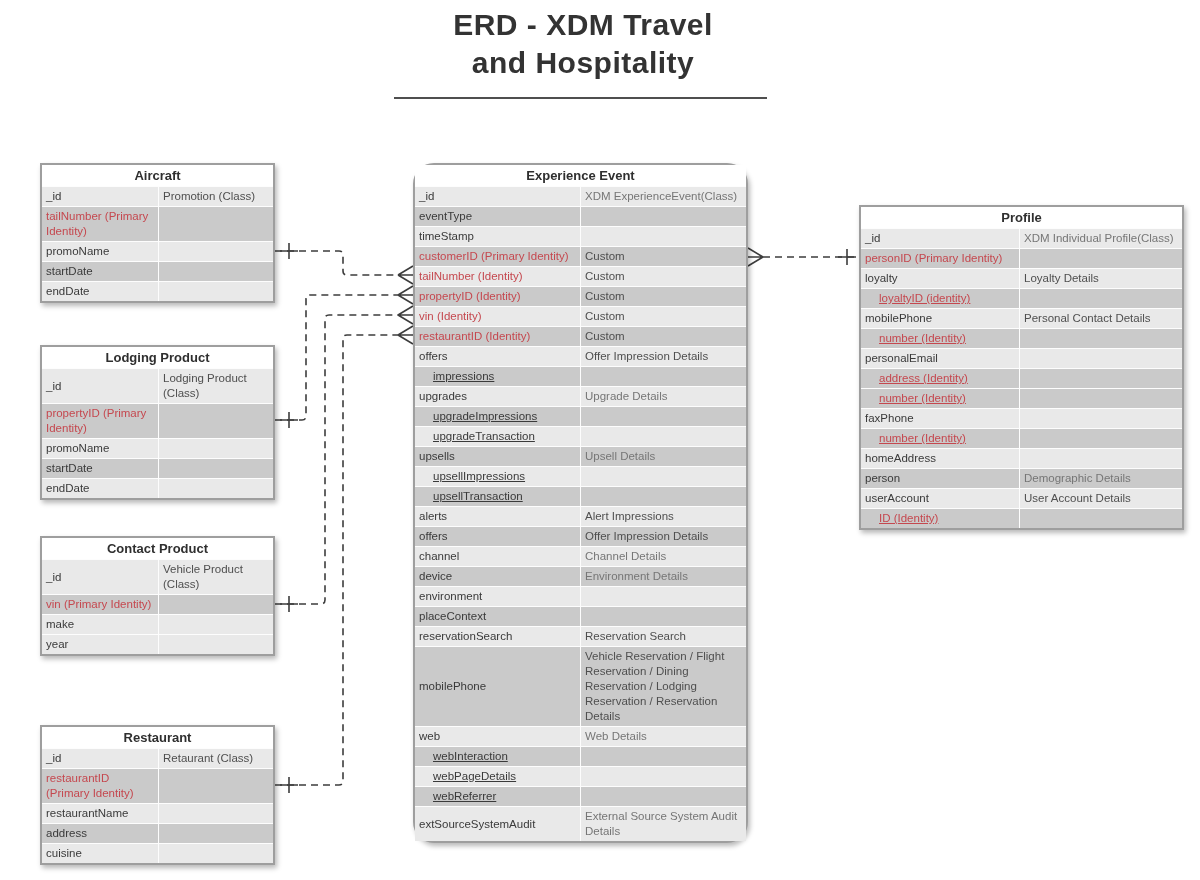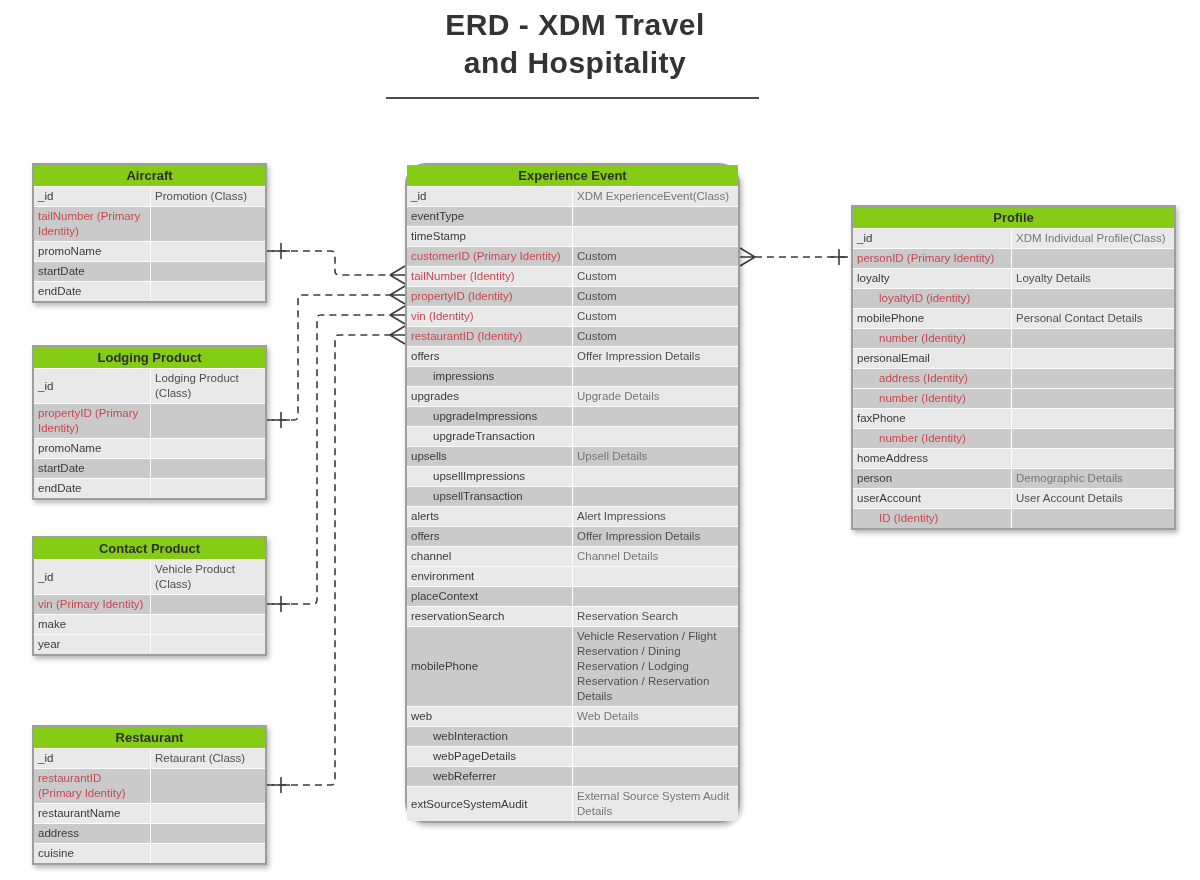--- a/index.html
+++ b/index.html
@@ -1,19 +1,19 @@
 <!DOCTYPE html>
 <html><head>
 <meta charset="utf-8">
 <style>
   * { margin:0; padding:0; box-sizing:border-box; }
   html,body { background:#ffffff; }
   .canvas {
     position:relative; width:1188px; height:880px; background:#ffffff;
-    font-family:"Liberation Sans", sans-serif; overflow:hidden;
+    font-family:"Liberation Sans", sans-serif; overflow:hidden;margin-left:8px;
   }
 
   
   .title {
     position:absolute; left:305px; top:6px; width:540px;
     text-align:center; font-weight:bold; font-size:30px; line-height:38px;
     color:#333333; letter-spacing:0.5px;
   }
   .title-underline {
     position:absolute; left:386px; top:97px; width:373px; height:2px;
@@ -21,29 +21,29 @@
   }
 
   
   .erd-table {
     position:absolute; border:2px solid #9e9e9e; background:#e9e9e9;
     box-shadow:2px 3px 5px rgba(0,0,0,0.28);
     --c1:116px;
     font-size:11.5px; color:#3a3a3a;
   }
   .erd-header {
-    height:21px; line-height:21px; background:#84cc16;
+    height:21px; line-height:21px; background:#ffffff;
     font-weight:bold; font-size:13px; text-align:center; color:#2f2f2f;
   }
   .erd-row { display:flex; align-items:center; border-top:1px solid #fdfdfd; min-height:20px; }
   .erd-row.light { background:#e9e9e9; }
   .erd-row.dark  { background:#cacaca; }
   .cell { line-height:15px; padding:2px 4px; }
   .cell.name { width:var(--c1); flex:0 0 var(--c1); }
-  .cell.name.indent { padding-left:26px; }
+  .cell.name.indent { padding-left:18px;text-decoration:underline; }
   .cell.name.red { color:#c5484f; }
   .cell.type { flex:1; border-left:1px solid #fdfdfd; color:#4f4f4f; align-self:stretch; display:flex; align-items:center; }
   .cell.type.muted { color:#767676; }
   .cell.type > span { display:block; }
 
   #t-aircraft   { left:32px;  top:163px; width:235px; }
   #t-lodging    { left:32px;  top:345px; width:235px; }
   #t-vehicle    { left:32px;  top:536px; width:235px; }
   #t-restaurant { left:32px;  top:725px; width:235px; }
   #t-event      { left:405px; top:163px; width:335px;border-radius:21px; --c1:165px; }
@@ -292,20 +292,26 @@
           <div class="cell type">
             <span>Offer Impression Details</span>
           </div>
         </div>
         <div class="erd-row light">
           <div class="cell name">channel</div>
           <div class="cell type muted">
             <span>Channel Details</span>
           </div>
         </div>
+        <div class="erd-row dark">
+          <div class="cell name">device</div>
+          <div class="cell type muted">
+            <span>Environment Details</span>
+          </div>
+        </div>
         <div class="erd-row light">
           <div class="cell name">environment</div>
           <div class="cell type"></div>
         </div>
         <div class="erd-row dark">
           <div class="cell name">placeContext</div>
           <div class="cell type"></div>
         </div>
         <div class="erd-row light">
           <div class="cell name">reservationSearch</div>

